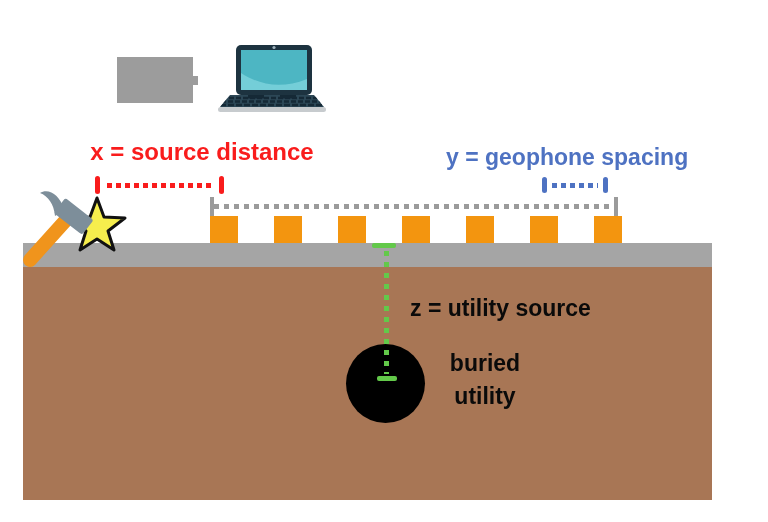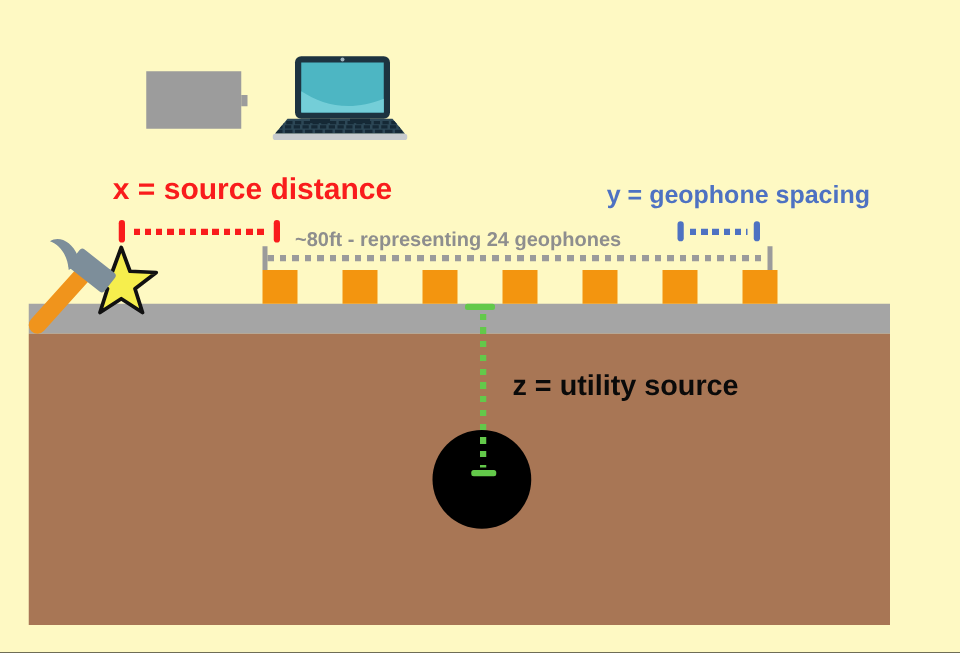--- a/index.html
+++ b/index.html
@@ -1,30 +1,30 @@
 <!DOCTYPE html>
 <html><head>
 <meta charset="utf-8">
 <style>
   html,body{margin:0;padding:0;background:#000;}
   .stage{
-    position:relative;width:768px;height:522px;background:#fef9c3;overflow:hidden;
+    position:relative;width:768px;height:522px;background:#ffffff;overflow:hidden;
     font-family:"Liberation Sans", sans-serif;
   }
   .abs{position:absolute;}
 
   
   .seismo-box{left:117px;top:57px;width:76px;height:46px;background:#9c9c9c;}
   .seismo-notch{left:193px;top:76px;width:5px;height:9px;background:#9c9c9c;}
   .laptop{left:218px;top:36px;width:108px;height:80px;}
 
   
   .label{font-weight:700;white-space:nowrap;line-height:1;}
   .label-x{left:77px;top:140px;width:250px;text-align:center;font-size:24px;color:#f91c1c;}
-  .label-y{left:446px;top:146px;width:250px;text-align:right;font-size:20px;color:#4e72c2;}
+  .label-y{left:446px;top:146px;width:250px;text-align:left;font-size:23px;color:#4e72c2;}
   .note-80ft{left:236px;top:184px;font-size:16px;color:#8e8e8e;font-weight:700;white-space:nowrap;}
   .label-z{left:410px;top:297px;font-size:23px;color:#0a0a0a;}
   .label-buried{left:436px;top:347px;width:98px;text-align:center;font-size:23px;color:#0a0a0a;line-height:33px;font-weight:700;}
 
   
   .measure{height:18px;}
   .measure .tick{position:absolute;top:0;width:5px;height:18px;border-radius:2.5px;}
   .measure .dots{position:absolute;top:7px;height:5px;left:12px;right:12px;}
   .red-measure{left:95px;top:176px;width:129px;}
   .red-measure .tick{background:#f91c1c;}
@@ -89,21 +89,20 @@
     <rect x="0" y="71" width="108" height="5" rx="2.5" fill="#c7cbce"></rect>
   </svg>
 
   <div class="abs label label-x">x = source distance</div>
   <div class="abs measure red-measure">
     <div class="tick tick-l"></div>
     <div class="dots"></div>
     <div class="tick tick-r"></div>
   </div>
 
-  <div class="abs note-80ft">~80ft - representing 24 geophones</div>
 
   <div class="abs label label-y">y = geophone spacing</div>
   <div class="abs measure blue-measure">
     <div class="tick tick-l"></div>
     <div class="dots"></div>
     <div class="tick tick-r"></div>
   </div>
 
   <div class="abs spread-dots"></div>
   <div class="abs spread-tick left"></div>
@@ -129,14 +128,18 @@
     <rect x="42" y="21" width="36" height="19" rx="3" fill="#7d8e9a" transform="rotate(38 60 30)"></rect>
   </svg>
 
   <div class="abs utility-circle"></div>
   <div class="abs depth-top-dash"></div>
   <div class="abs depth-dots"></div>
   <div class="abs depth-bottom-dash"></div>
 
   <div class="abs label label-z">z = utility source</div>
 
+  <div class="abs label-buried">
+    <div>buried</div>
+    <div>utility</div>
+  </div>
 
 </div>
 
 </body></html>

